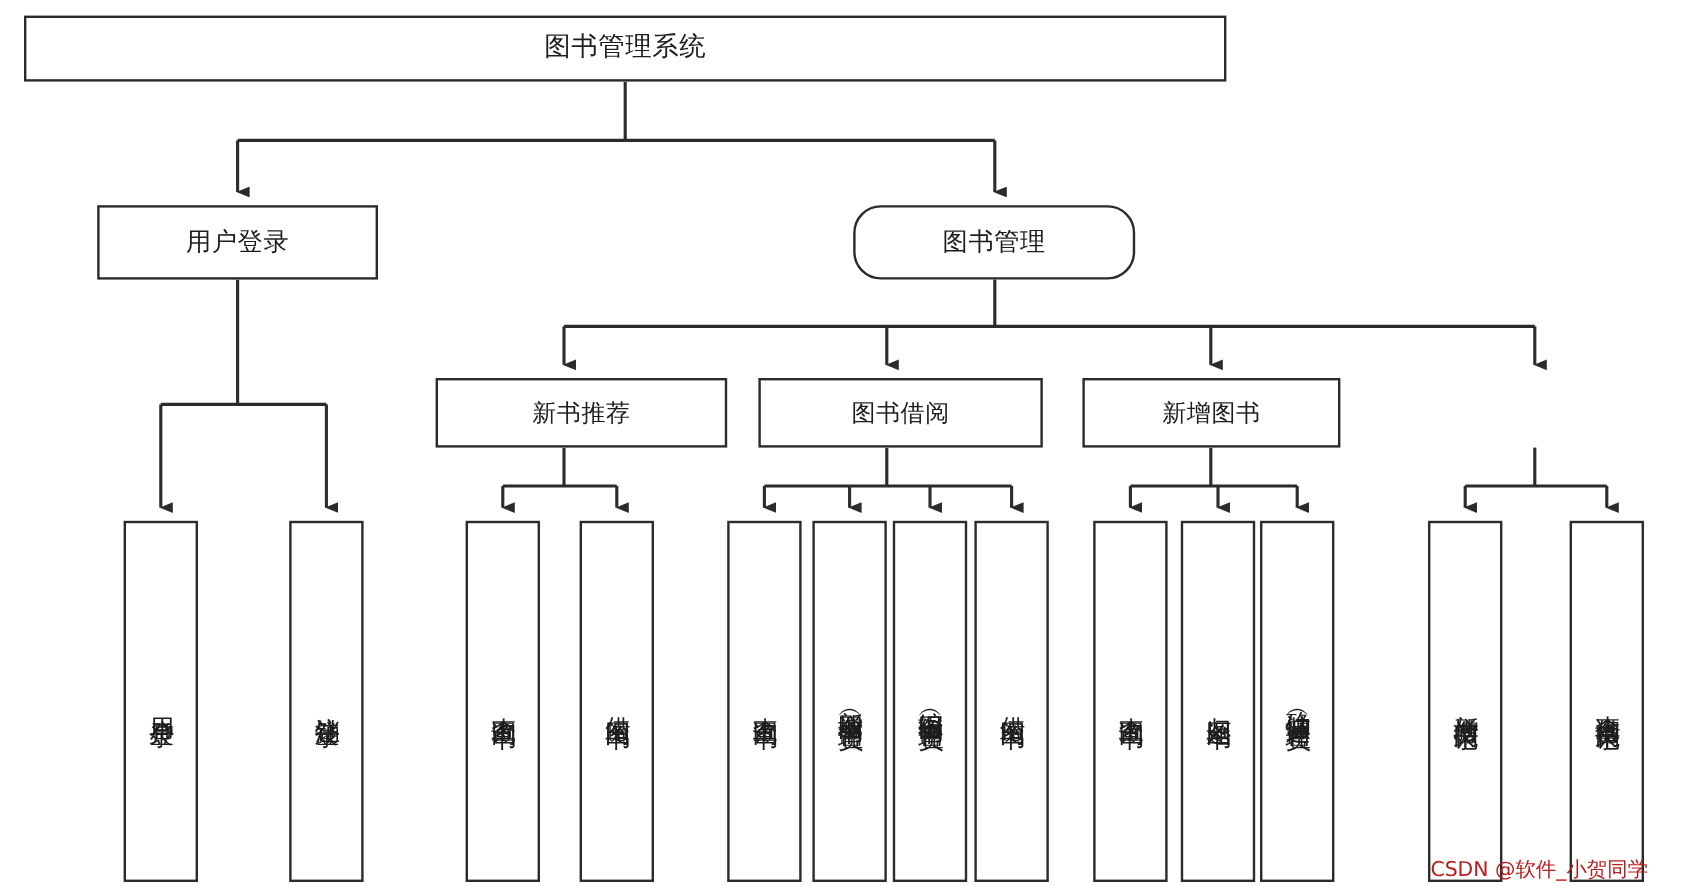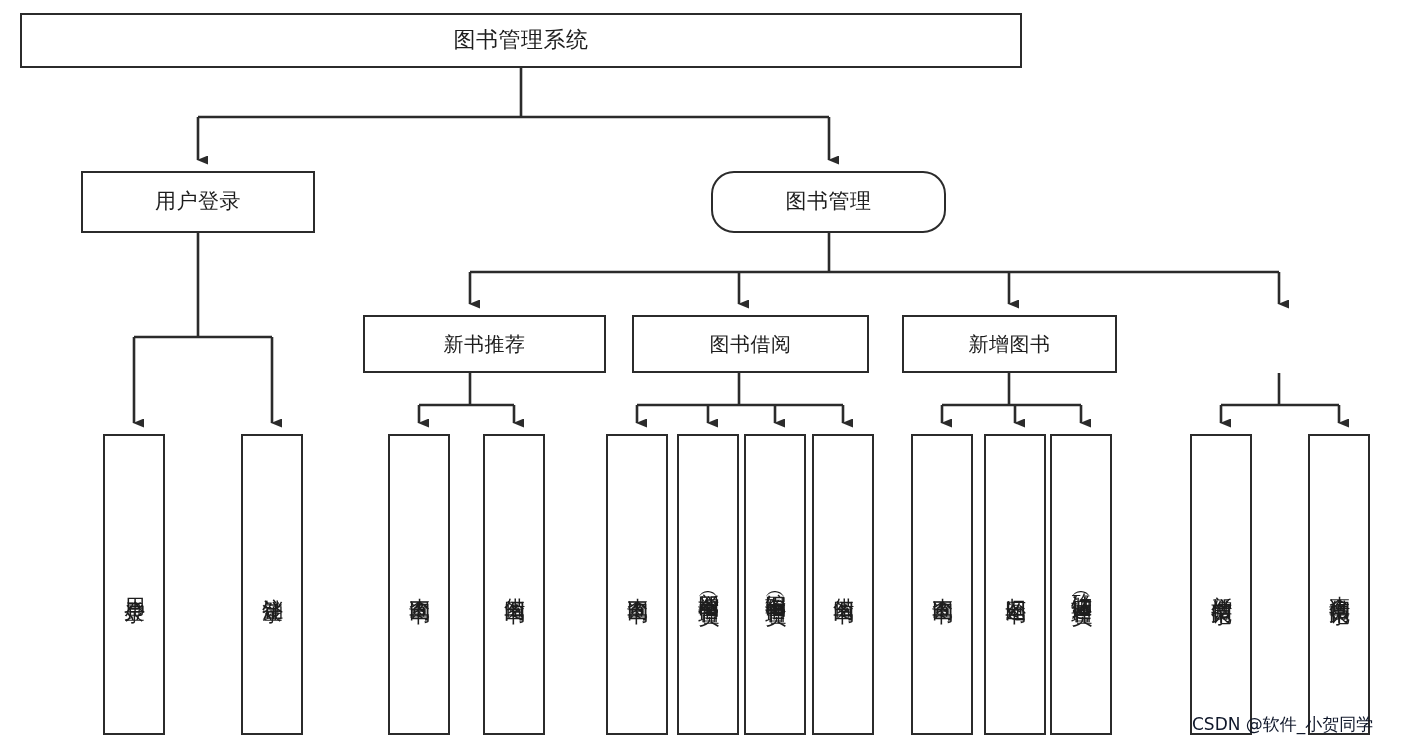--- a/index.html
+++ b/index.html
@@ -61,21 +61,21 @@
     writing-mode: vertical-rl;
     text-orientation: upright;
     line-height: 1.22;
     letter-spacing: 2px;
     white-space: nowrap;
   }
   #watermark {
     position: absolute;
     font-family: "DejaVu Sans", "Liberation Sans", sans-serif;
     font-size: 17px;
-    color: #0f172a;
+    color: #b91c1c;
     white-space: nowrap;
     pointer-events: none;
   }
 </style>
 </head>
 <body>
 
 <div id="diagram-root">
 
   <svg id="diagram-svg" viewBox="0 0 1405 747" xmlns="http://www.w3.org/2000/svg">

